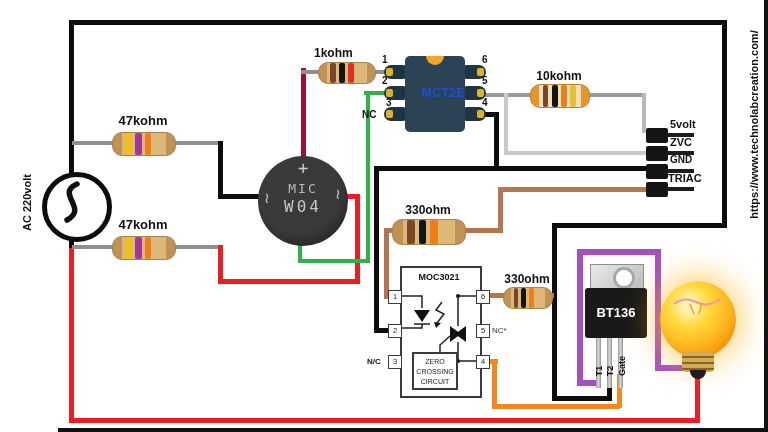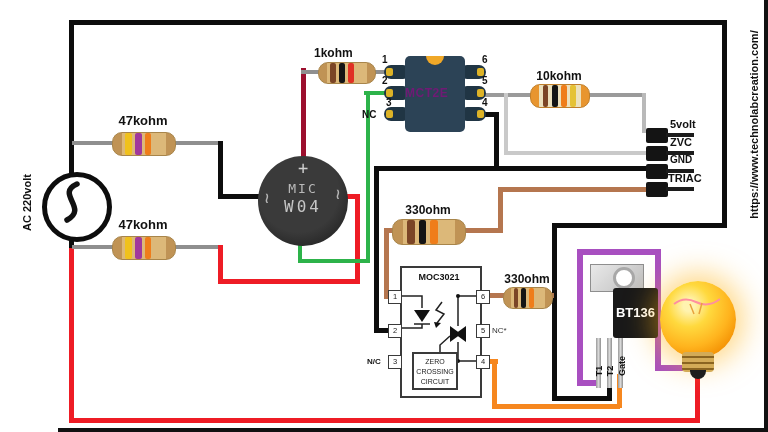--- a/index.html
+++ b/index.html
@@ -187,21 +187,21 @@
     <span class="pin-tip" style="right:2px;"></span>
   </div>
 <div class="dip-pin" style="left:460px;top:86px;">
     <span class="pin-tip" style="right:2px;"></span>
   </div>
 <div class="dip-pin" style="left:460px;top:107px;">
     <span class="pin-tip" style="right:2px;"></span>
   </div>
 <div class="dip-body" style="left:405px;top:56px;width:60px;height:76px;"></div>
 <div class="dip-notch" style="left:426px;top:56px;width:18px;height:9px;"></div>
-<div class="lbl" style="left:405px;top:86px;width:60px;text-align:left;font-size:12px;color:#701a75;letter-spacing:.5px;">MCT2E</div>
+<div class="lbl" style="left:405px;top:86px;width:60px;text-align:right;font-size:12px;color:#1d4ed8;letter-spacing:.5px;">MCT2E</div>
 <span class="pin-num" style="left:382px;top:54px;">1</span>
 <span class="pin-num" style="left:382px;top:75px;">2</span>
 <span class="pin-num" style="left:386px;top:97px;">3</span>
 <span class="pin-num" style="left:482px;top:54px;">6</span>
 <span class="pin-num" style="left:482px;top:75px;">5</span>
 <span class="pin-num" style="left:482px;top:97px;">4</span>
 <span class="pin-num" style="left:362px;top:109px;">NC</span>
 
 <div class="moc-box" style="left:400px;top:266px;width:78px;height:128px;"></div>
 <svg width="78" height="128" viewBox="0 0 78 128" style="position:absolute;left:400px;top:266px;">
@@ -248,21 +248,21 @@
 <div class="lbl" style="left:670px;top:118px;font-size:11px;">5volt</div>
 <div class="lbl" style="left:670px;top:136px;font-size:11px;text-align:center;">ZVC</div>
 <div class="lbl" style="left:670px;top:154px;font-size:10px;">GND</div>
 <div class="lbl" style="left:668px;top:172px;font-size:11px;">TRIAC</div>
 
 <div class="tab" style="left:590px;top:264px;width:52px;height:26px;"></div>
 <div class="tab-hole" style="left:613px;top:267px;"></div>
 <div class="leg" style="left:596px;top:338px;height:50px;"></div>
 <div class="leg" style="left:607px;top:338px;height:50px;"></div>
 <div class="leg" style="left:618px;top:338px;height:50px;"></div>
-<div class="to220" style="left:585px;top:288px;width:45px;height:50px;margin-left:28px;">
+<div class="to220" style="left:585px;top:288px;width:62px;height:50px;">
   <span style="position:absolute;left:0;right:0;top:17px;">BT136</span>
 </div>
 <div class="leg-lbl rot" style="left:584px;top:366px;width:30px;">T1</div>
 <div class="leg-lbl rot" style="left:595px;top:366px;width:30px;">T2</div>
 <div class="leg-lbl rot" style="left:604px;top:361px;width:36px;">Gate</div>
 
 <div class="bulb-neck" style="left:680px;top:344px;width:36px;height:14px;"></div>
 <div class="glass" style="left:660px;top:281px;width:76px;height:77px;"></div>
 <svg width="60" height="26" viewBox="0 0 60 26" style="position:absolute;left:668px;top:292px;">
   <path d="M6,12 Q16,4 28,10 Q40,16 52,7" stroke="#ff8fa0" stroke-width="2" fill="none"></path>

